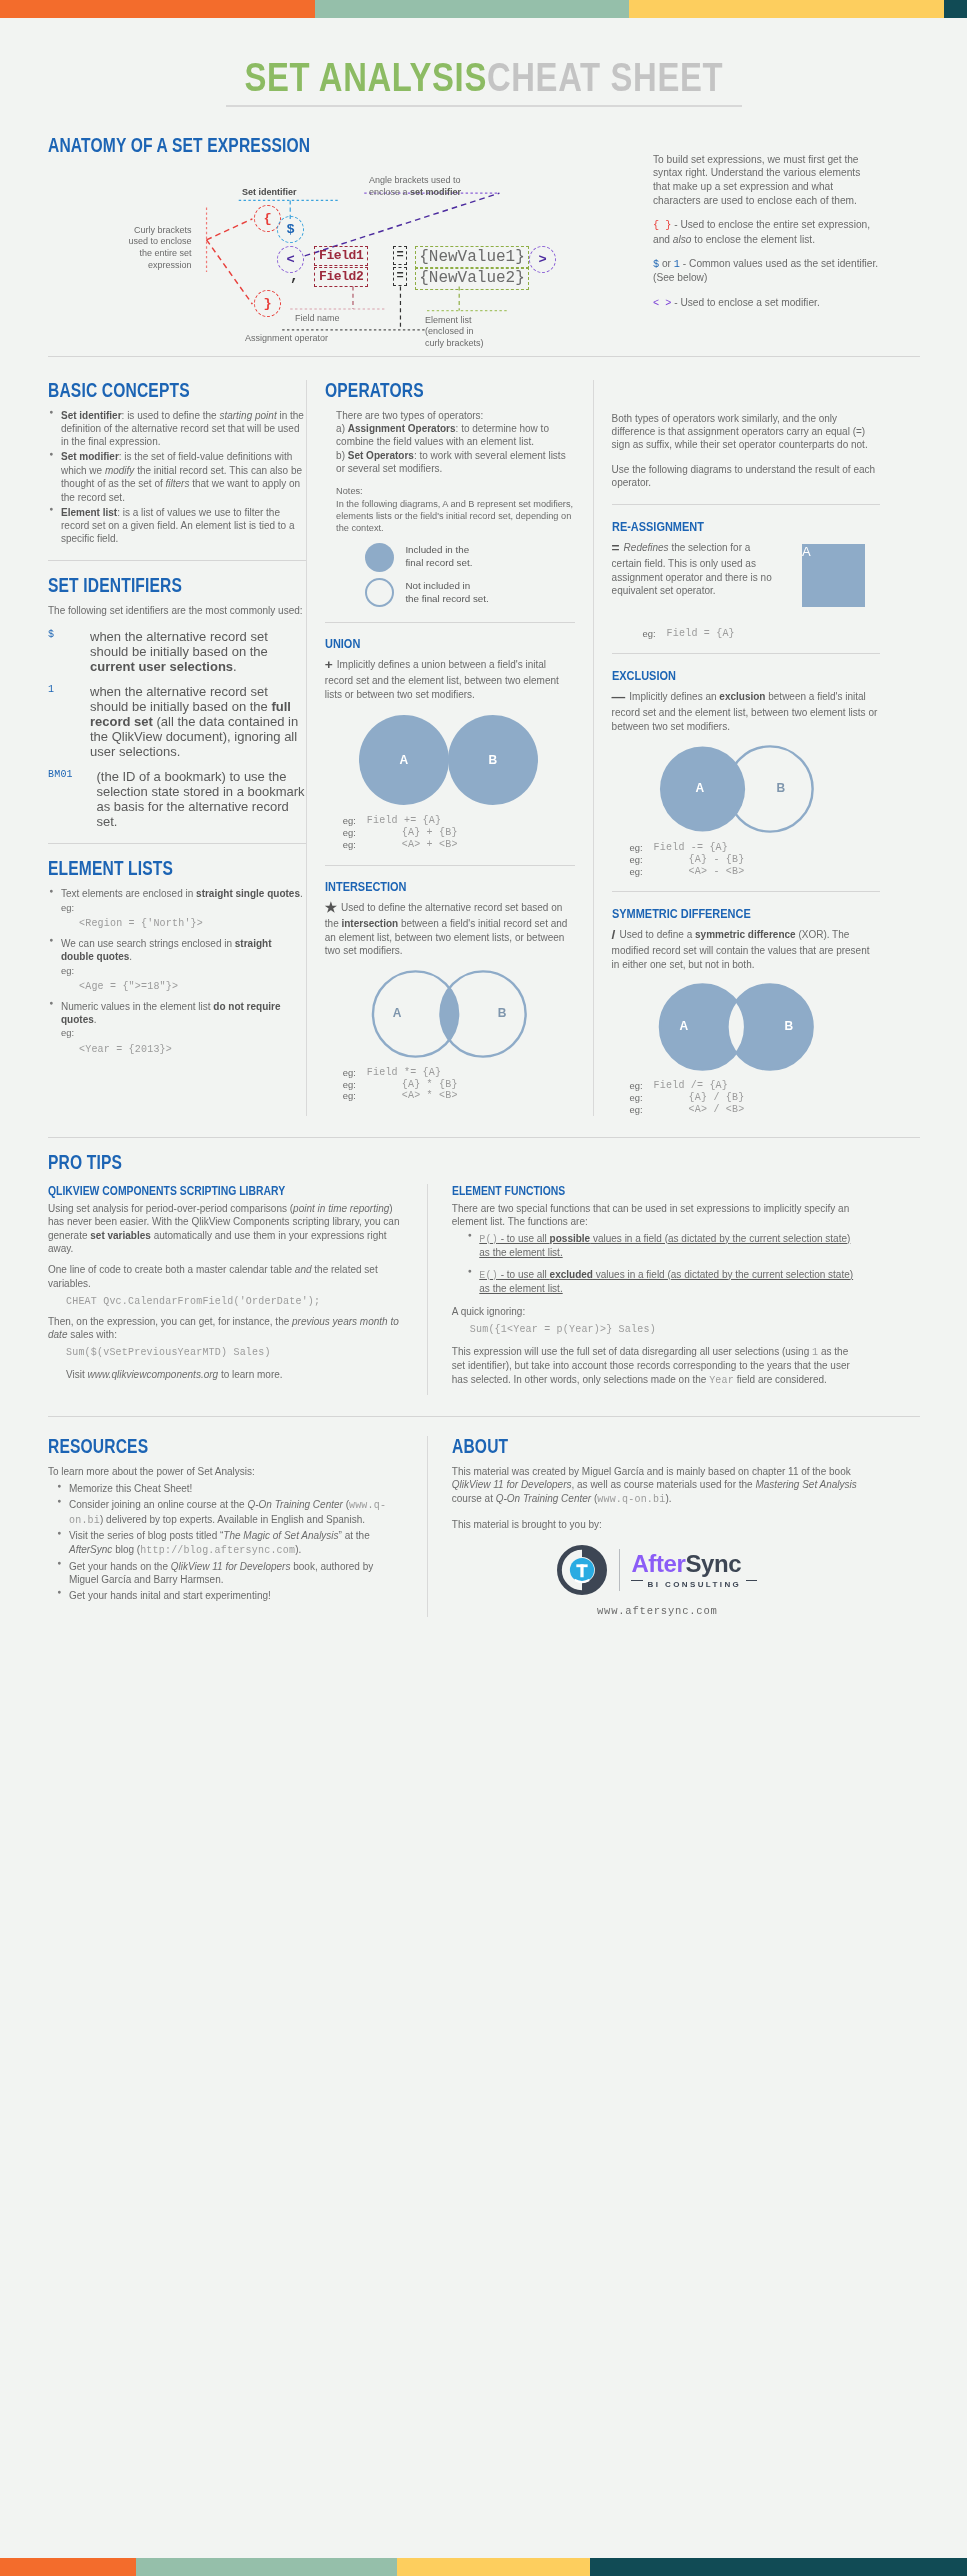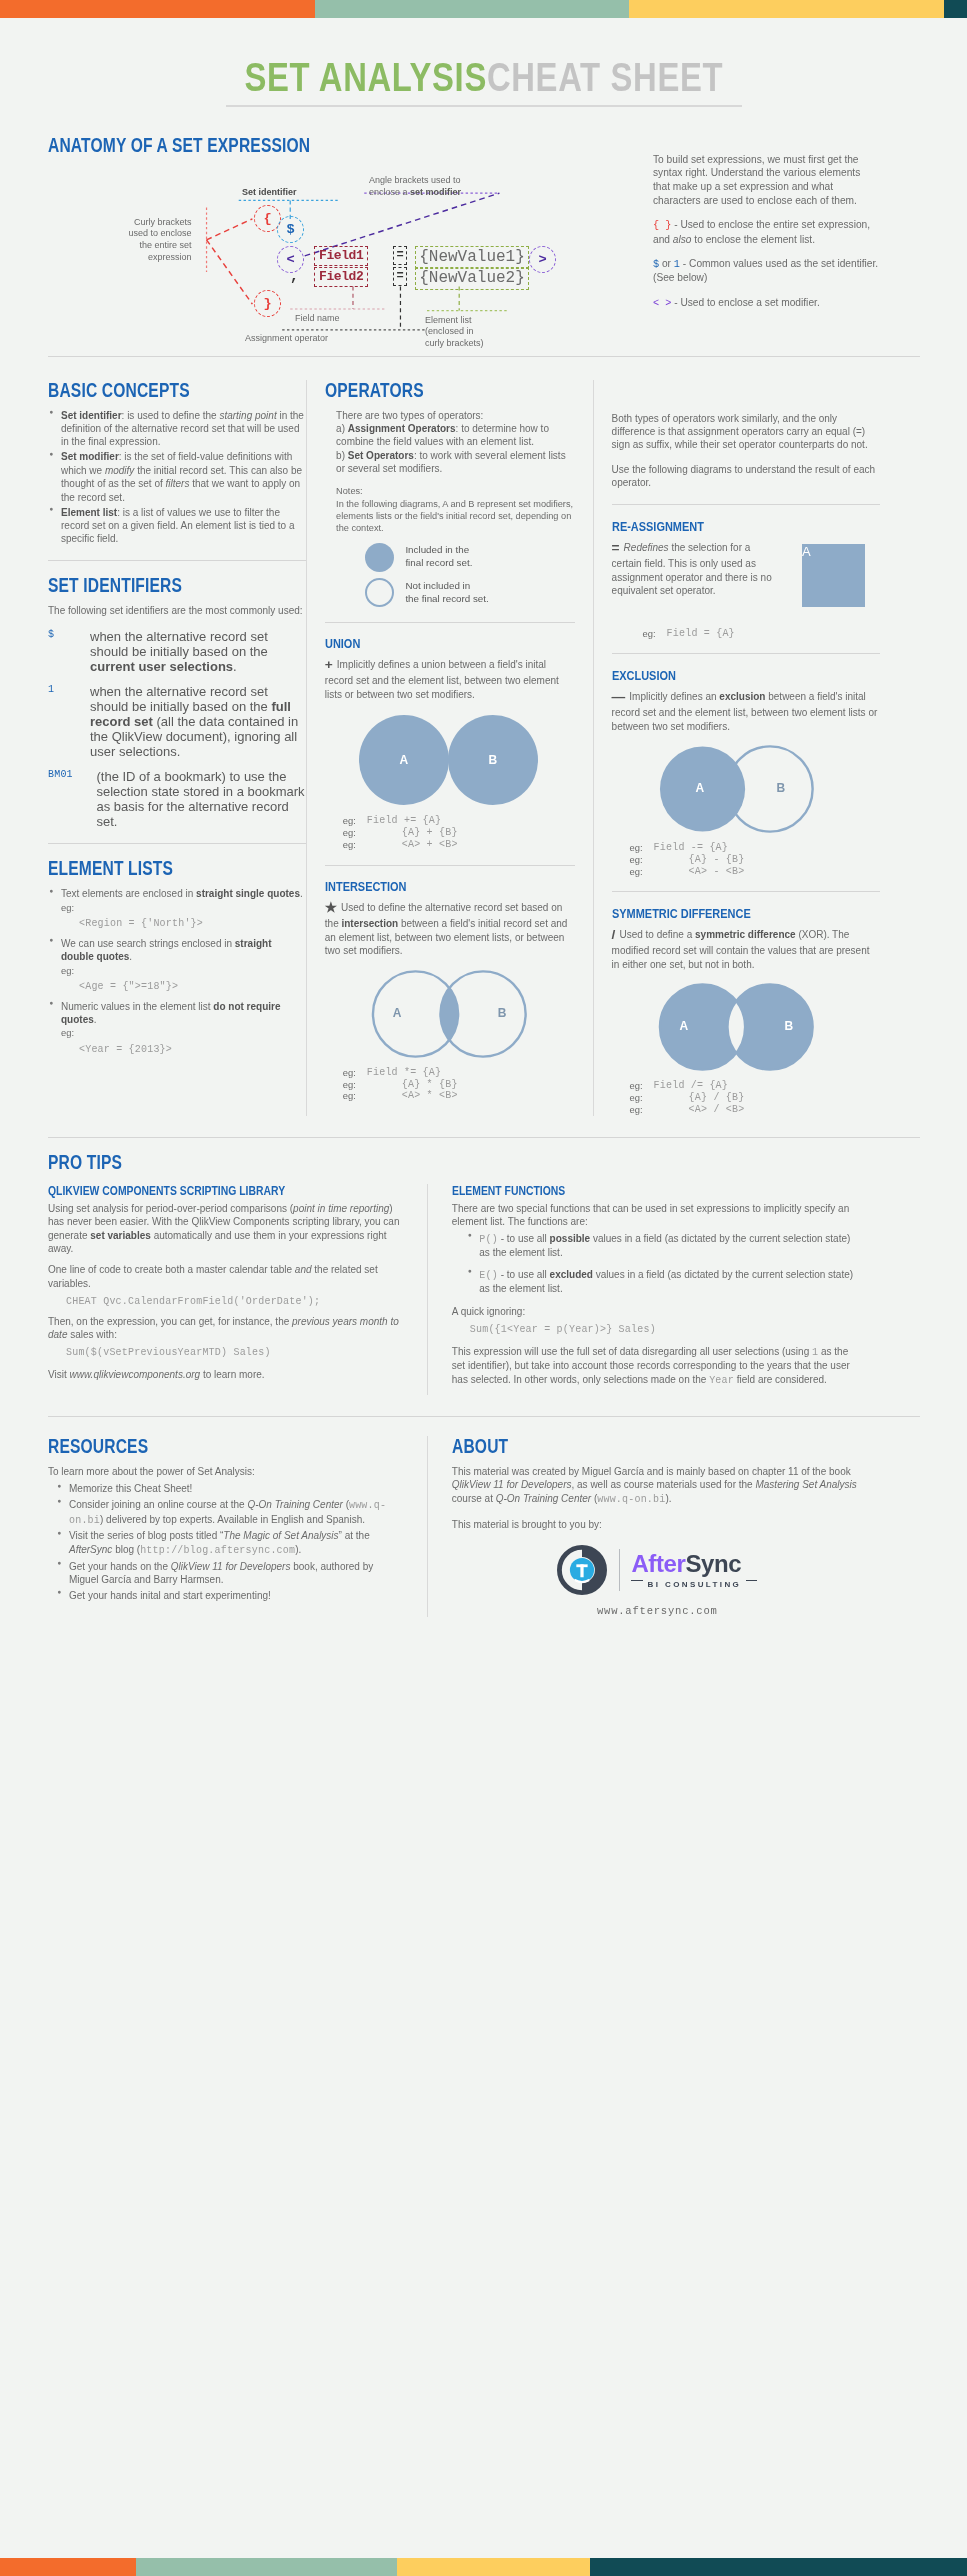--- a/index.html
+++ b/index.html
@@ -224,21 +224,21 @@
           <line x1="378" y1="146" x2="378" y2="174" stroke="#b05a6a" stroke-width="1.5" stroke-dasharray="5,4"></line>
           <line x1="300" y1="174" x2="420" y2="174" stroke="#d8a0ab" stroke-width="1.5" stroke-dasharray="3,3"></line>
 
           <line x1="437" y1="146" x2="437" y2="200" stroke="#333" stroke-width="1.5" stroke-dasharray="5,4"></line>
           <line x1="290" y1="200" x2="470" y2="200" stroke="#555" stroke-width="1.5" stroke-dasharray="3,3"></line>
 
           <line x1="510" y1="146" x2="510" y2="176" stroke="#8fae45" stroke-width="1.5" stroke-dasharray="5,4"></line>
           <line x1="470" y1="176" x2="570" y2="176" stroke="#a8c46a" stroke-width="1.5" stroke-dasharray="3,3"></line>
         </svg>
 
-        <div class="lbl" style="left:14.5px; top:48px; width:129px; text-align:right;">Curly brackets<br>used to enclose<br>the entire set<br>expression</div>
+        <div class="lbl" style="left:14.5px; top:56px; width:129px; text-align:right;">Curly brackets<br>used to enclose<br>the entire set<br>expression</div>
 
         <div class="lbl bold" style="left:194px; top:18px;">Set identifier</div>
 
         <div class="lbl" style="left:321px; top:6.5px; width:145px;">Angle brackets used to<br>enclose a <b>set modifier</b></div>
 
         <div class="lbl" style="left:247px; top:144px;">Field name</div>
 
         <div class="lbl" style="left:197px; top:164px;">Assignment operator</div>
 
         <div class="lbl" style="left:377px; top:146px; width:97px;">Element list<br>(enclosed in<br>curly brackets)</div>
@@ -499,29 +499,29 @@
   <div class="protips">
     <span class="h-sec" style="margin-bottom:11.3px;">PRO TIPS</span>
     <div class="pt-cols">
       <div class="pt-left">
         <span class="h-sub2">QLIKVIEW COMPONENTS SCRIPTING LIBRARY</span>
         <p>Using set analysis for period-over-period comparisons (<i>point in time reporting</i>) has never been easier. With the QlikView Components scripting library, you can generate <b>set variables</b> automatically and use them in your expressions right away.</p>
         <p style="margin-bottom:1.6px;">One line of code to create both a master calendar table <i>and</i> the related set variables.</p>
         <div class="codeline"><code>CHEAT Qvc.CalendarFromField('OrderDate');</code></div>
         <p style="margin-top:8px;margin-bottom:1.6px;">Then, on the expression, you can get, for instance, the <i>previous years month to date</i> sales with:</p>
         <div class="codeline"><code>Sum($(vSetPreviousYearMTD) Sales)</code></div>
-        <p style="margin-top:9.7px;">Visit <i>www.qlikviewcomponents.org</i> to learn more.</p>
+        <p style="margin-top:9.7px;margin-left:18px;">Visit <i>www.qlikviewcomponents.org</i> to learn more.</p>
       </div>
 
       <div class="vr"></div>
 
       <div class="pt-right">
         <span class="h-sub2">ELEMENT FUNCTIONS</span>
         <p style="margin-bottom:3.2px;">There are two special functions that can be used in set expressions to implicitly specify an element list. The functions are:</p>
-        <ul style="margin-left:14.5px;">
+        <ul style="margin-left:14.5px;text-decoration:underline;">
           <li><code>P()</code> - to use all <b>possible</b> values in a field (as dictated by the current selection state) as the element list.</li>
           <li><code>E()</code> - to use all <b>excluded</b> values in a field (as dictated by the current selection state) as the element list.</li>
         </ul>
         <p style="margin-top:9.7px;margin-bottom:1.6px;">A quick ignoring:</p>
         <div class="codeline"><code>Sum({1&lt;Year = p(Year)&gt;} Sales)</code></div>
         <p style="margin-top:9.7px;">This expression will use the full set of data disregarding all user selections (using <code>1</code> as the set identifier), but take into account those records corresponding to the years that the user has selected. In other words, only selections made on the <code>Year</code> field are considered.</p>
       </div>
     </div>
   </div>
 

